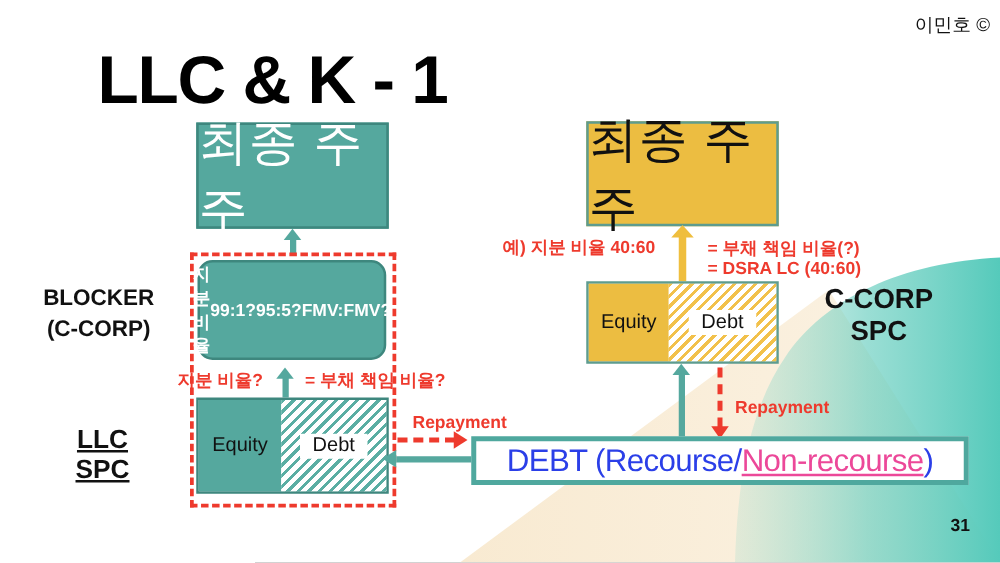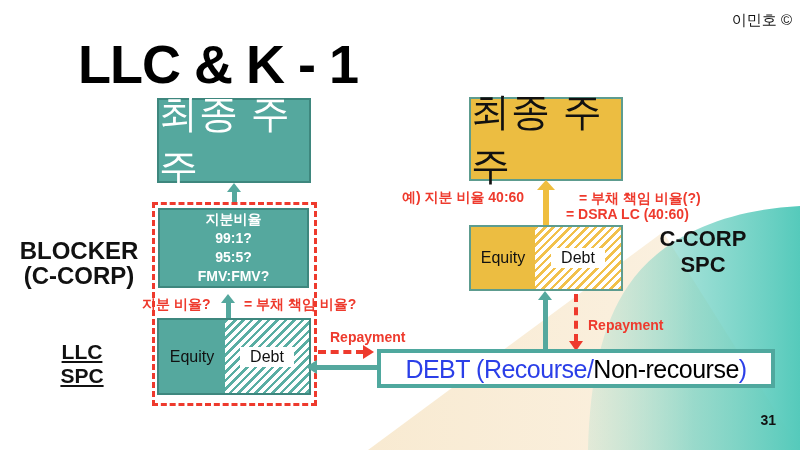--- a/index.html
+++ b/index.html
@@ -57,21 +57,21 @@
     border-right:7px solid transparent; border-top:10px solid #EE3A2D; }
   .dash-line-h { border-top:4px dashed #EE3A2D; height:0; }
   .dash-line-v { border-left:4px dashed #EE3A2D; width:0; }
 
   
   .debt-bar { left:377px; top:349px; width:398px; height:39px;
     background:#fff; border:4px solid #4FA89E;
     display:flex; align-items:flex-end; justify-content:center;
     font-size:25px; font-weight:500; letter-spacing:-0.5px; white-space:nowrap; }
   .blue-txt { color:#2B3FE8; }
-  .red-txt { color:#000000; }
+  .red-txt { color:#ec4899;text-decoration:underline; }
 </style>
 </head>
 <body>
 
 <div id="slide">
 
   <svg id="bg" viewBox="0 0 800 450" aria-hidden="true">
     <defs>
       <linearGradient id="creamGrad" x1="0" y1="0" x2="1" y2="0">
         <stop offset="0" stop-color="#F8E9CF"></stop>
@@ -91,28 +91,28 @@
   <div class="abs title">LLC &amp; K - 1</div>
 
   <div class="abs teal-box box-label-big" style="left:157px; top:98px; width:154px; height:85px;">최종 주주</div>
 
   <div class="abs head-up" style="left:227px; top:183px;"></div>
   <div class="abs stem-v" style="left:232px; top:191px; width:5px; height:13px;"></div>
 
   <div class="abs dashed-rect"></div>
 
   <div class="abs teal-box" style="left:158px; top:208px; width:151px; height:80px;
-       flex-direction:column; font-size:14px; font-weight:600; line-height:19px;">
+       font-size:14px; font-weight:600; line-height:19px;border-radius:12px;">
     <div>지분비율</div>
     <div>99:1?</div>
     <div>95:5?</div>
     <div>FMV:FMV?</div>
   </div>
 
-  <div class="abs entity-name" style="left:8px; top:226px; width:142px; font-size:24px; line-height:25px;margin-top:12px;">
+  <div class="abs entity-name" style="left:8px; top:226px; width:142px; font-size:18px; line-height:25px;">
     <div>BLOCKER</div>
     <div>(C-CORP)</div>
   </div>
 
   <div class="abs red-note" style="left:142px; top:296px;">지분 비율?</div>
   <div class="abs head-up" style="left:221px; top:294px;"></div>
   <div class="abs stem-v" style="left:226px; top:302px; width:5px; height:16px;"></div>
   <div class="abs red-note" style="left:244px; top:296px;">= 부채 책임 비율?</div>
 
   <div class="abs split-box" style="left:157px; top:318px; width:154px; height:77px;
@@ -129,21 +129,21 @@
     <div>LLC</div>
     <div>SPC</div>
   </div>
 
   <div class="abs yellow-box box-label-big" style="left:469px; top:97px; width:154px; height:84px;">최종 주주</div>
 
   <div class="abs head-up-yellow" style="left:537px; top:180px;"></div>
   <div class="abs" style="left:543px; top:189px; width:6px; height:36px; background:#EFBE3E;"></div>
 
   <div class="abs red-note" style="left:402px; top:189px;">예) 지분 비율 40:60</div>
-  <div class="abs red-note" style="left:566px; top:190px;margin-left:13px;">= 부채 책임 비율(?)</div>
+  <div class="abs red-note" style="left:566px; top:190px;">= 부채 책임 비율(?)</div>
   <div class="abs red-note" style="left:566px; top:206px;">= DSRA LC (40:60)</div>
 
   <div class="abs split-box" style="left:469px; top:225px; width:154px; height:66px;
        border:2px solid #5D9C8F;">
     <div class="equity-part" style="width:64px; background:#ECBD41;">
       <span>Equity</span>
     </div>
     <div class="debt-part hatch-yellow">
       <span class="debt-tag">Debt</span>
     </div>

